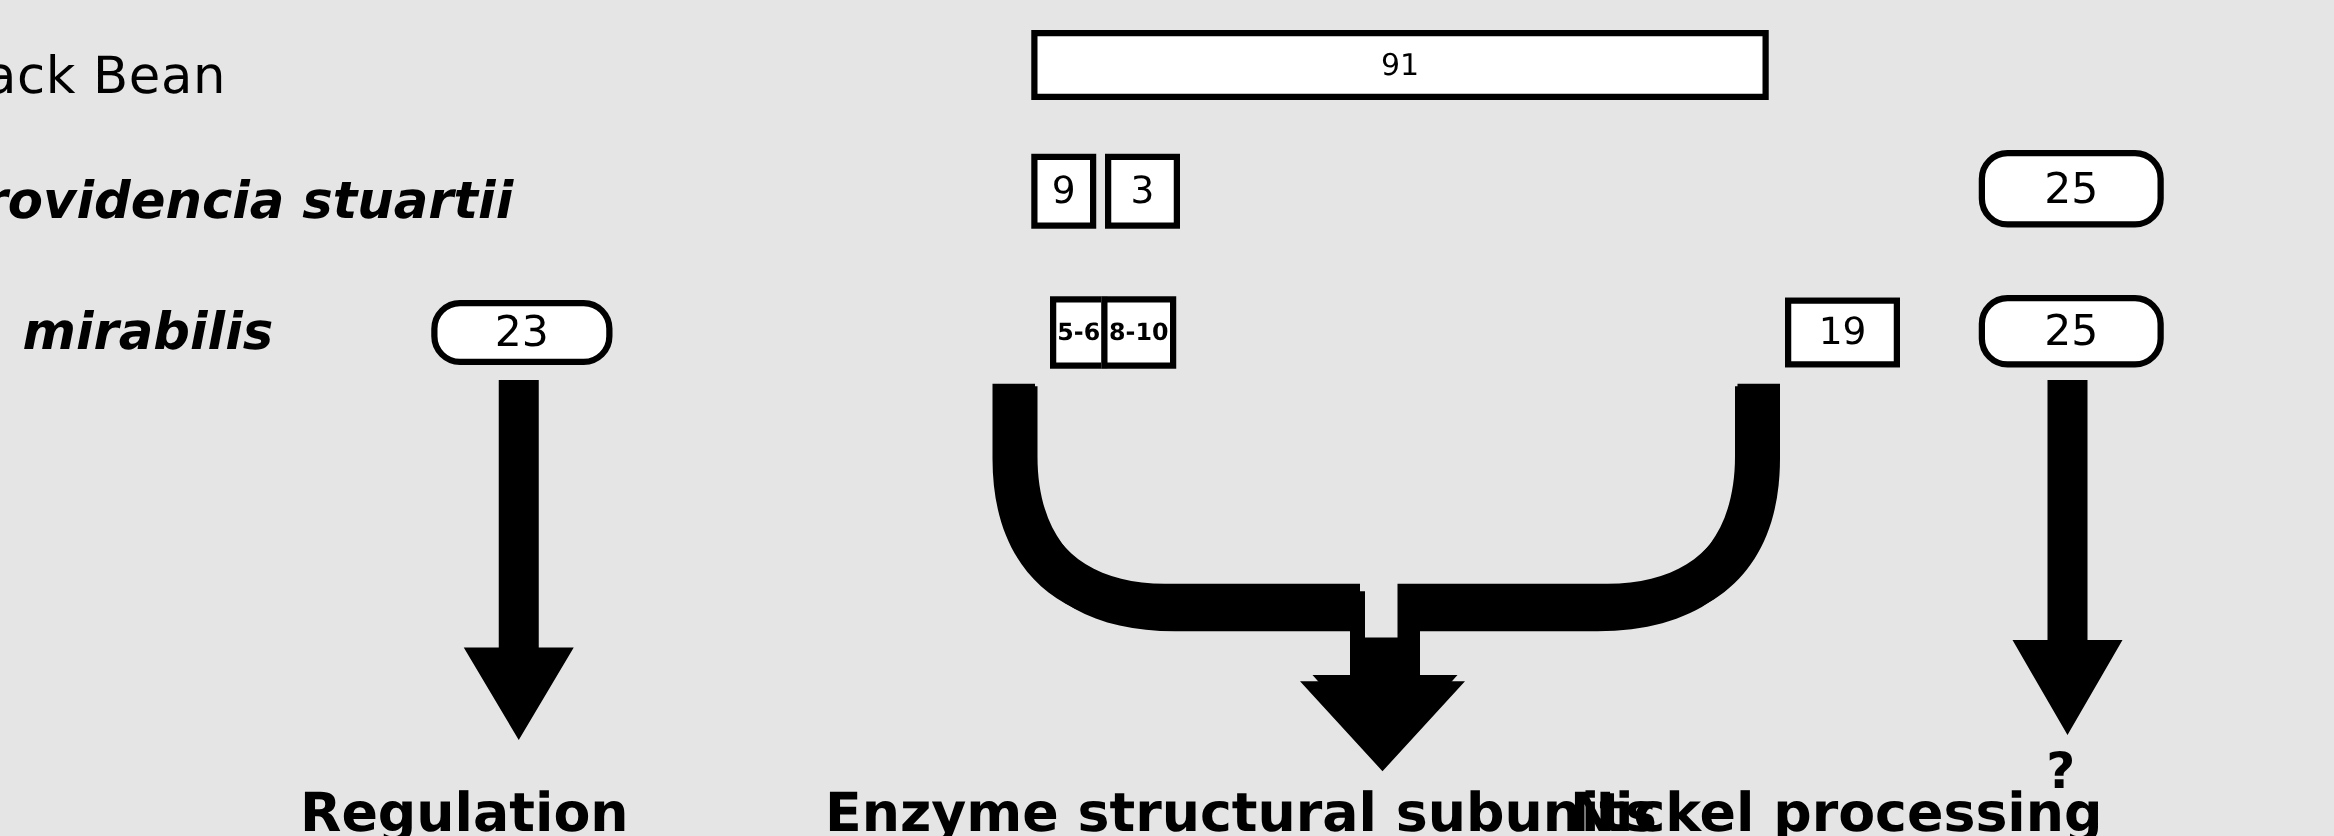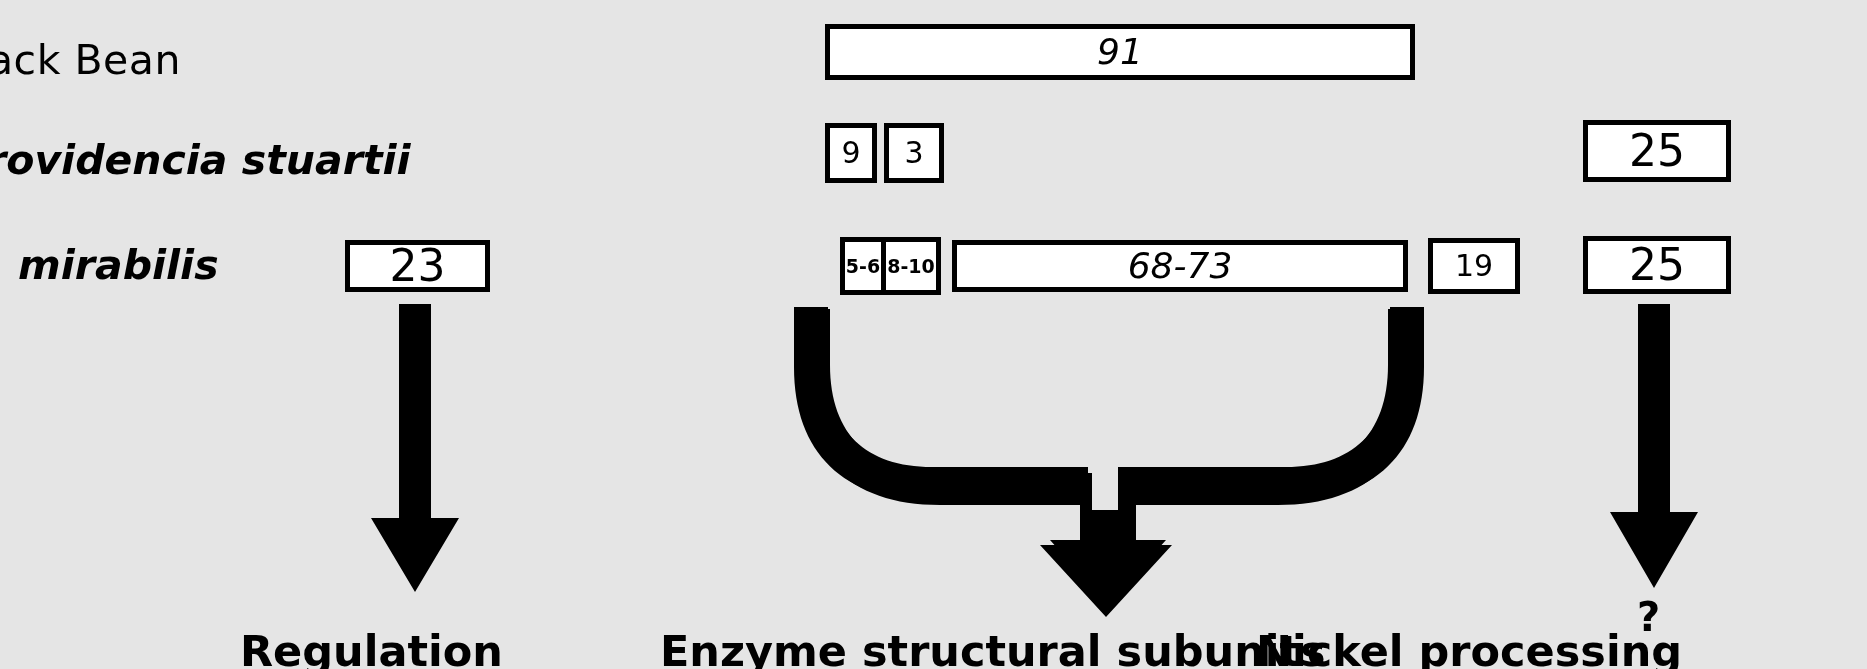--- a/index.html
+++ b/index.html
@@ -46,22 +46,22 @@
     border: 5px solid #000;
     background: #fff;
     display: flex;
     align-items: center;
     justify-content: center;
     color: #000;
     font-family: "DejaVu Sans", sans-serif;
     font-weight: 500;
     line-height: 1;
   }
-  .gbox.big   { font-size: 36px; font-style: italic; }
-  .gbox.mid   { font-size: 44px; }
+  .gbox.big   { font-size: 24px; }
+  .gbox.mid   { font-size: 34px; border-radius: 23px; }
   .gbox.small { font-size: 30px; border-width: 5px; }
   .gbox.tiny  { font-size: 19px; border-width: 5px; font-weight: 700; }
 
   
   .arrow-svg {
     position: absolute;
     overflow: visible;
   }
 
   
@@ -104,21 +104,20 @@
 
   <div class="gbox mid" style="left:1583px; top:120px; width:148px; height:62px;">25</div>
 
   <div class="gbox mid" style="left:345px; top:240px; width:145px; height:52px;">23</div>
 
 
   <div class="gbox tiny" style="left:825px; top:237px; width:46px; height:58px;margin-left:15px;">5-6</div>
 
   <div class="gbox tiny" style="left:881px; top:237px; width:60px; height:58px;">8-10</div>
 
-  <div class="gbox big" style="left:952px; top:240px; width:456px; height:52px;">68-73</div>
 
   <div class="gbox small" style="left:1428px; top:238px; width:92px; height:56px;">19</div>
 
   <div class="gbox mid" style="left:1583px; top:236px; width:148px; height:58px;">25</div>
 
   <svg class="arrow-svg" style="left:355px; top:300px;" width="120" height="300" viewBox="0 0 120 300">
     <path d="M 44 4 L 76 4 L 76 218 L 104 218 L 60 292 L 16 218 L 44 218 Z" fill="#000000"></path>
   </svg>
 
   <svg class="arrow-svg" style="left:800px; top:305px;" width="640" height="300" viewBox="0 0 640 300">

